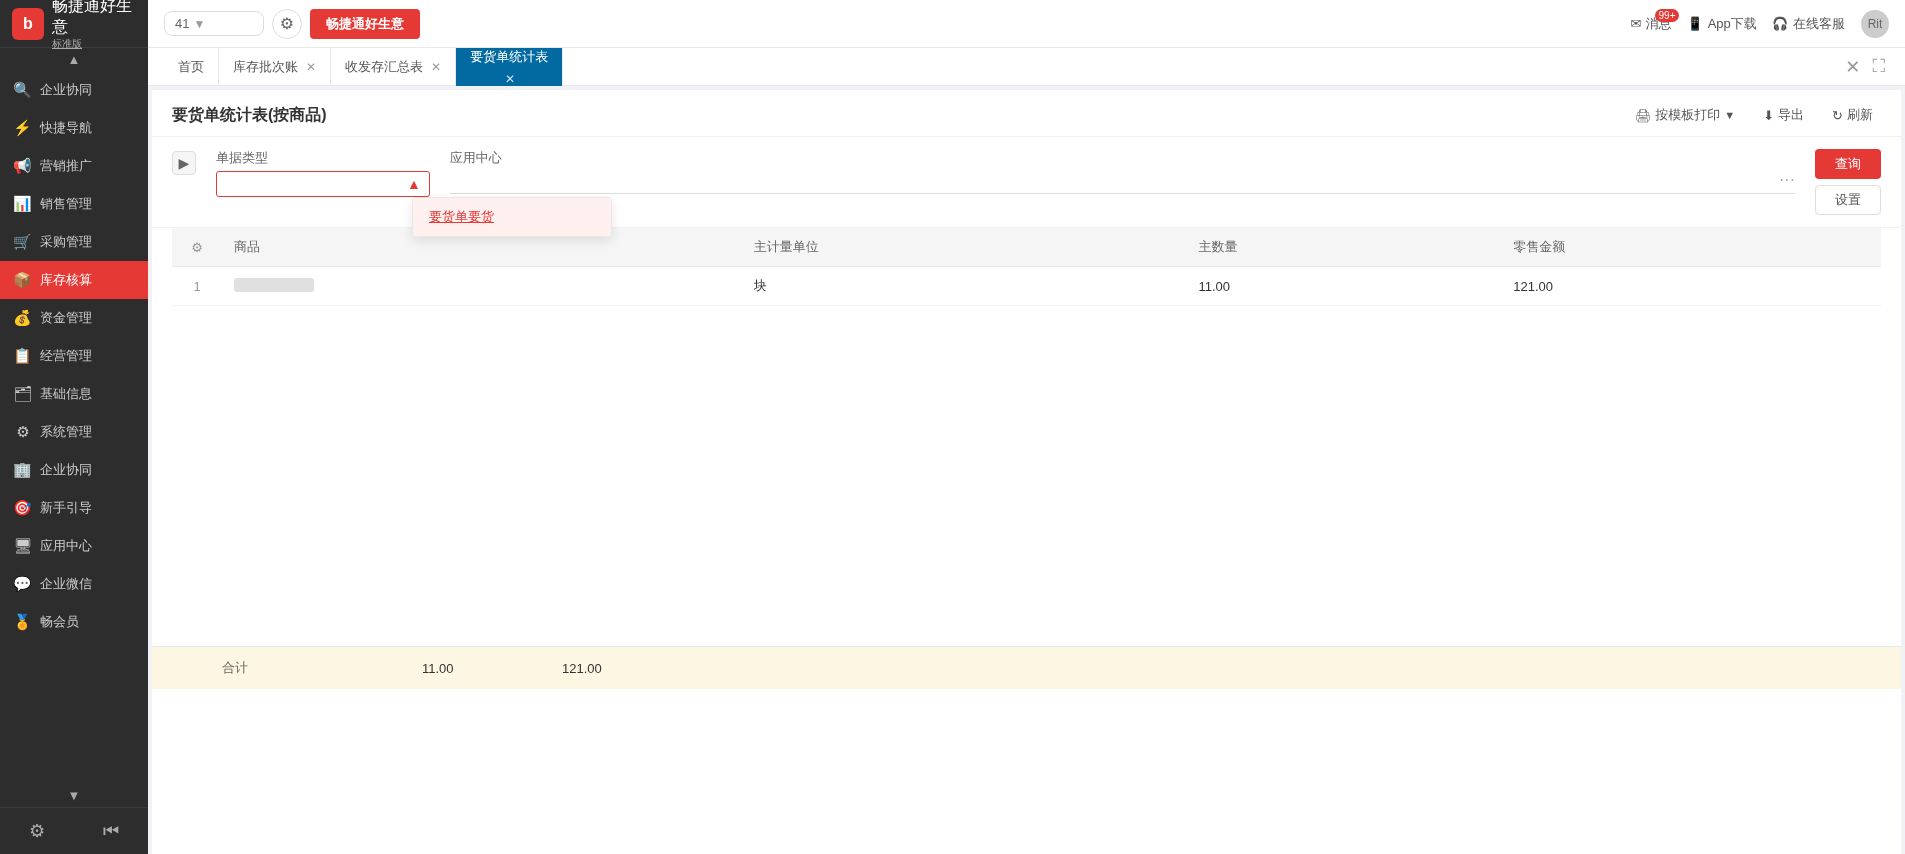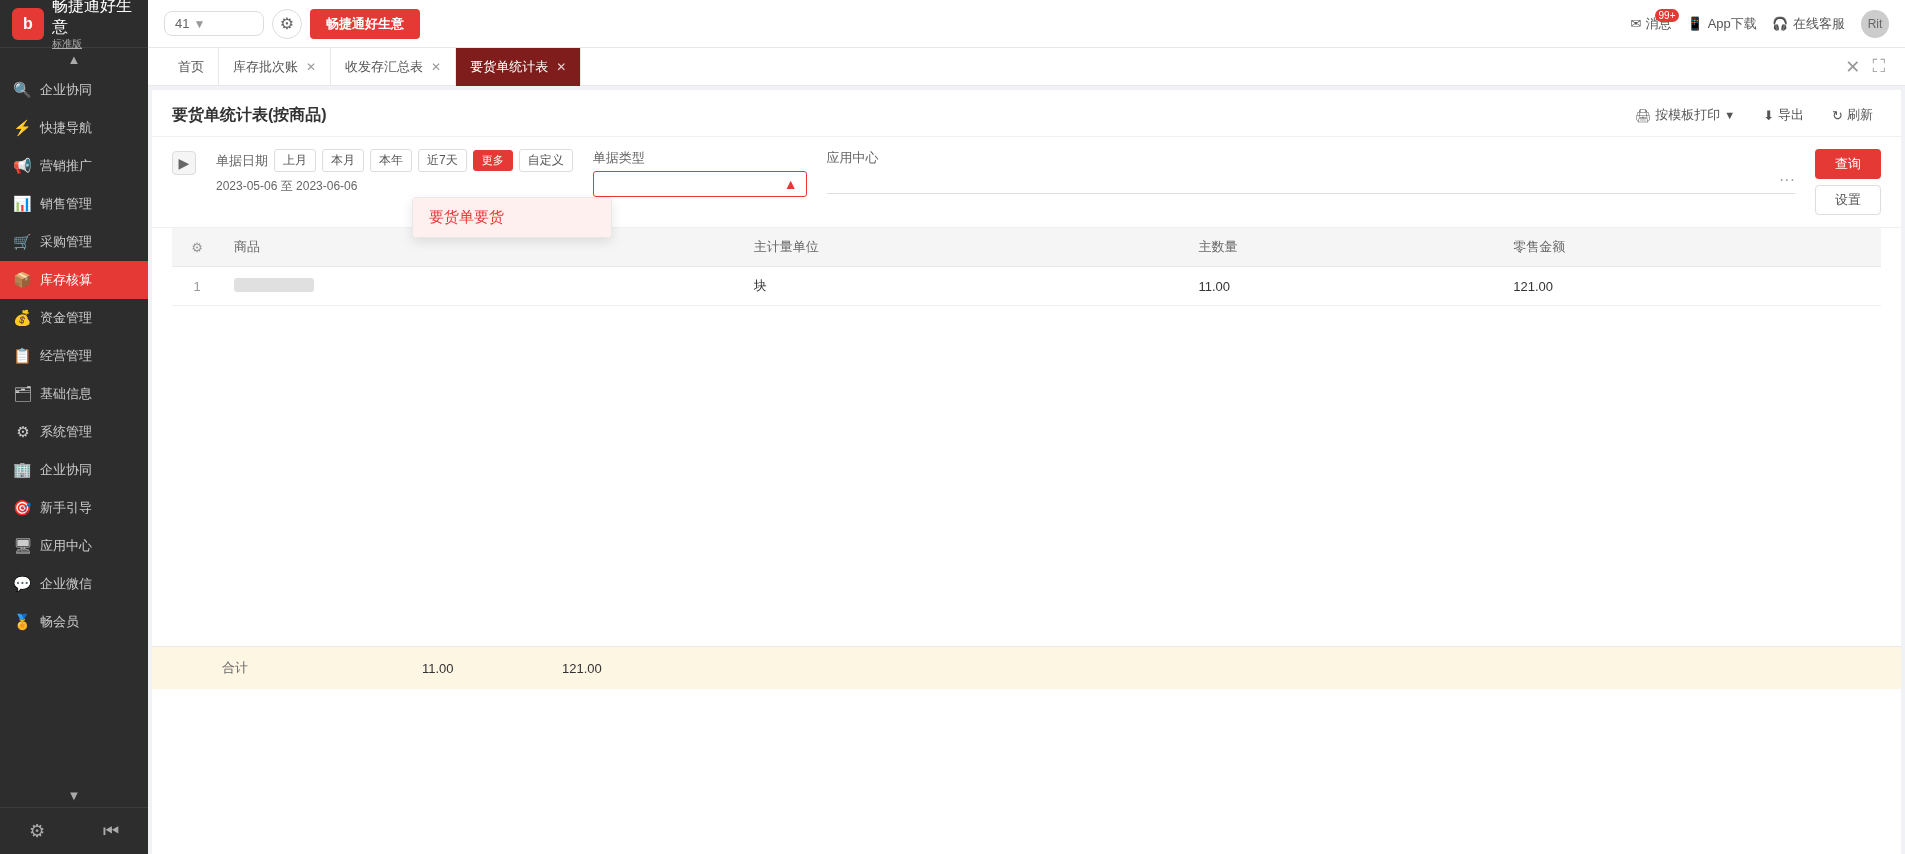--- a/index.html
+++ b/index.html
@@ -181,22 +181,23 @@
       height: 38px;
       font-size: 13px;
       cursor: pointer;
       color: #555;
       border-right: 1px solid #e8e8e8;
       gap: 6px;
       white-space: nowrap;
     }
     .tab-item:first-child { border-left: none; }
     .tab-item.active {
-      background: #7f1d1d;
+      background: #0369a1;
       color: #fff;
+      flex-direction: column;
     }
     .tab-close {
       font-size: 12px;
       color: #999;
       cursor: pointer;
       margin-left: 2px;
     }
     .tab-item.active .tab-close { color: rgba(255,255,255,0.8); }
     .tabbar-expand {
       margin-left: auto;
@@ -378,22 +379,23 @@
       background: #fff;
       border: 1px solid #e8e8e8;
       border-radius: 4px;
       box-shadow: 0 4px 12px rgba(0,0,0,0.1);
       min-width: 200px;
       overflow: hidden;
     }
     .dropdown-item {
       padding: 10px 16px;
       cursor: pointer;
-      font-size: 15px;
+      font-size: 13px;
       color: #333;
+      text-decoration: underline;
     }
     .dropdown-item.selected {
       background: #fff0f0;
       color: #e53935;
     }
 
     
     .table-area {
       padding: 0 20px;
       overflow-x: auto;
@@ -630,34 +632,20 @@
             <span>刷新</span>
           </div>
         </div>
       </div>
 
       <div class="filter-area">
         <div class="filter-toggle">▶</div>
 
         <div class="filter-content">
 
-          <div class="filter-group">
-            <div style="display:flex; align-items:center; gap:6px;">
-              <span style="font-size:13px; color:#666;">单据日期</span>
-              <div class="filter-dates">
-                <button class="date-btn">上月</button>
-                <button class="date-btn">本月</button>
-                <button class="date-btn">本年</button>
-                <button class="date-btn">近7天</button>
-                <button class="date-btn more">更多</button>
-                <button class="date-btn">自定义</button>
-              </div>
-            </div>
-            <div class="date-range">2023-05-06 至 2023-06-06</div>
-          </div>
 
           <div class="filter-type-group">
             <span style="font-size:13px; color:#666;">单据类型</span>
             <div class="filter-type-row">
               <input type="text" style="border: none; outline: none; width: 100%;">
               <span class="filter-type-chevron">▲</span>
             </div>
           </div>
 
           <div style="display:flex; flex-direction:column; gap:4px; flex:1;">

